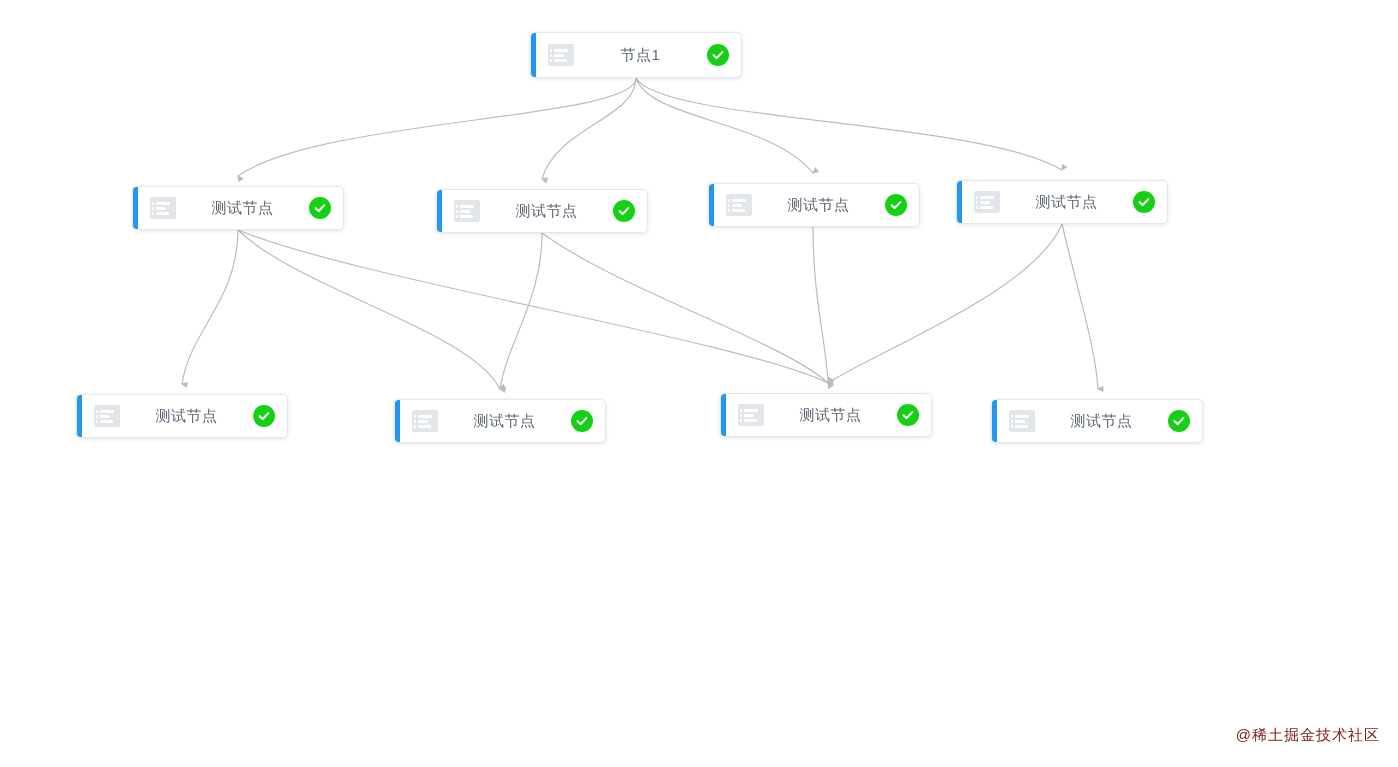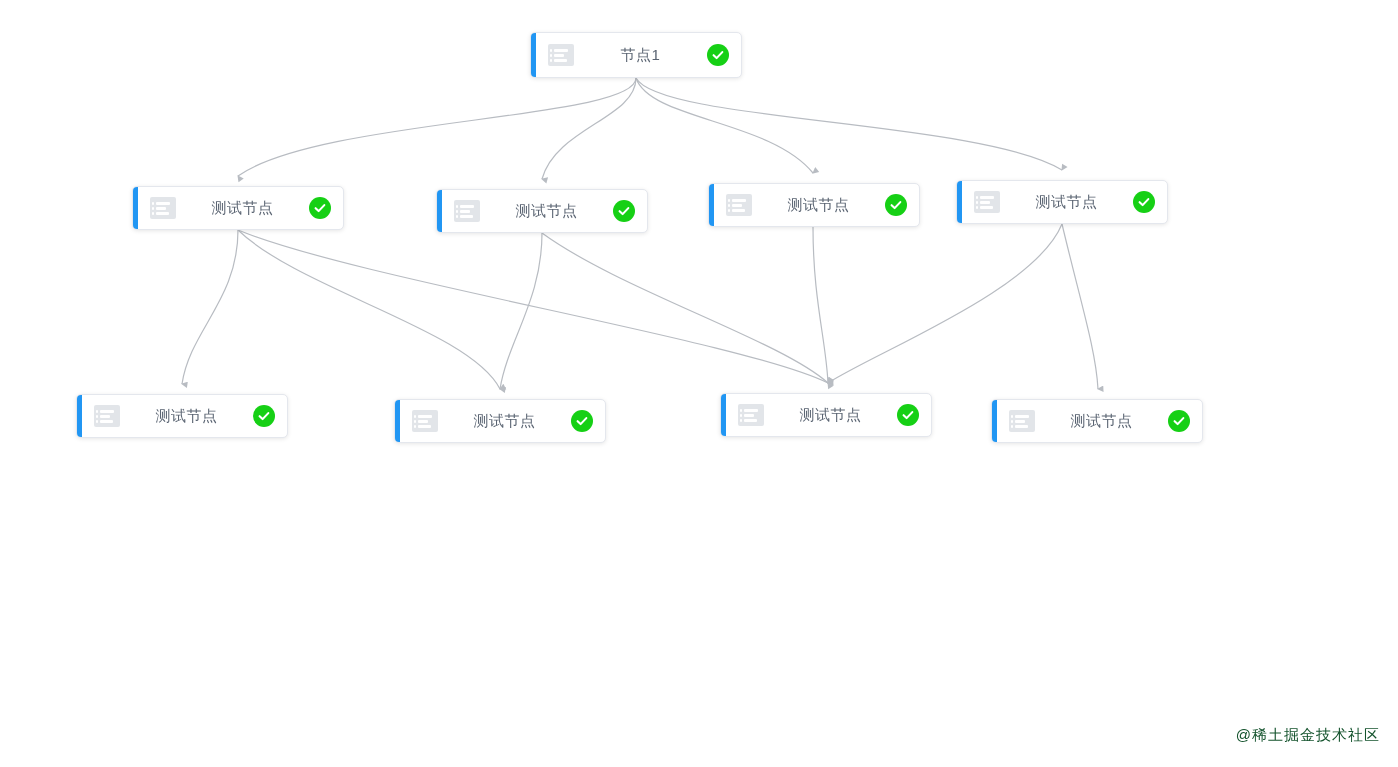--- a/index.html
+++ b/index.html
@@ -102,21 +102,21 @@
     align-items: center;
     justify-content: center;
   }
   .node-status svg { display: block; }
 
   .watermark {
     position: absolute;
     right: 18px;
     bottom: 22px;
     font-size: 15px;
-    color: #14532d;
+    color: #7f1d1d;
     letter-spacing: 1px;
     white-space: nowrap;
     user-select: none;
   }
 </style>
 </head>
 <body>
 
 <div id="canvas">
 

